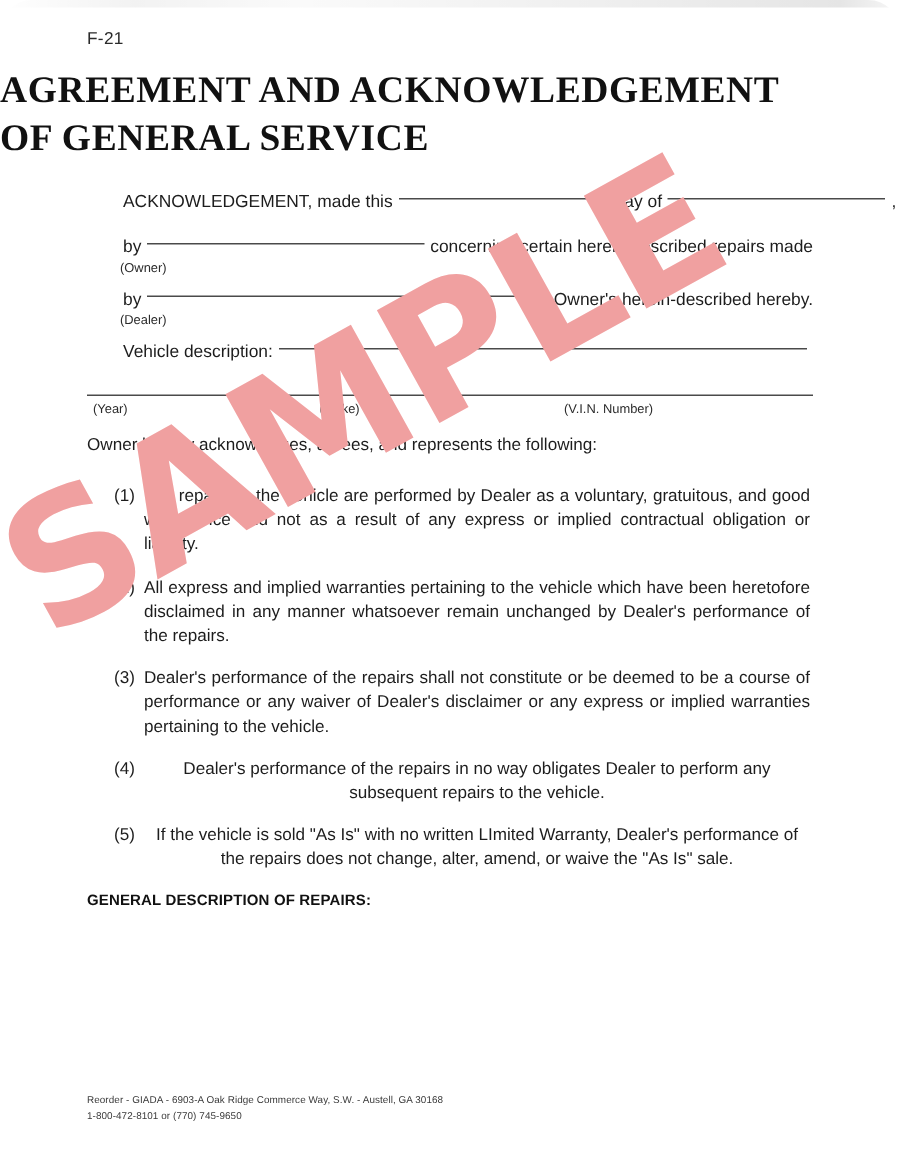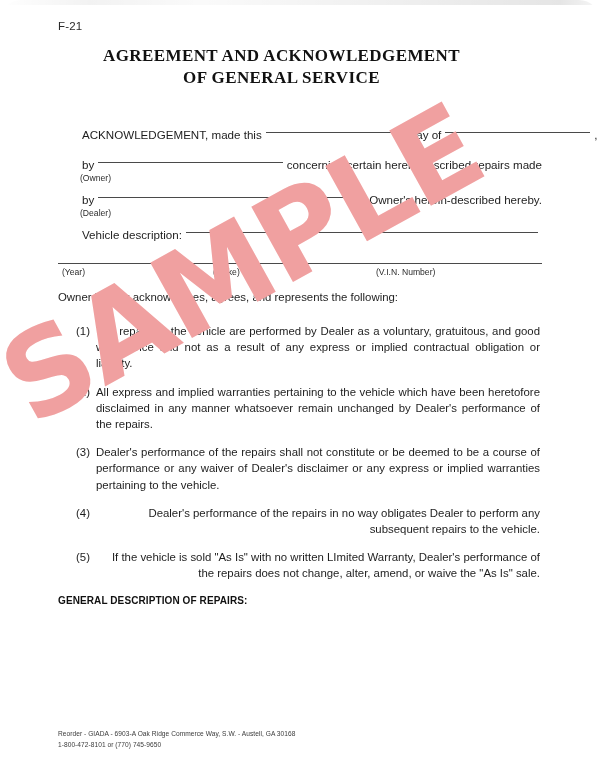--- a/index.html
+++ b/index.html
@@ -69,24 +69,23 @@
     letter-spacing: 0.2px;
     color: #2a2a2a;
   }
 
   
   .doc-title {
     position: absolute;
     left: 0;
     top: 45px;
     width: 563px;
-    text-align: center;
     font-family: "Liberation Serif", serif;
     font-weight: 700;
-    font-size: 17px;
+    font-size: 25px;
     line-height: 1.28;
     letter-spacing: 0.4px;
     color: #111111;
   }
   .doc-title .tl2 { display: block; }
 
   
   .body-wrap {
     position: absolute;
     left: 58px;
@@ -160,21 +159,21 @@
   .clause .num {
     flex: 0 0 38px;
     padding-left: 18px;
     box-sizing: border-box;
   }
   .clause .body {
     flex: 1 1 auto;
     text-align: justify;
     padding-right: 2px;
   }
-  .clause.no-justify .body { text-align: right; }
+  .clause.no-justify .body { text-align: center; }
 
   .gen-desc {
     margin-top: 14px;
     font-weight: 700;
     font-size: 10px;
     letter-spacing: 0.1px;
     color: #111111;
   }
 
   

